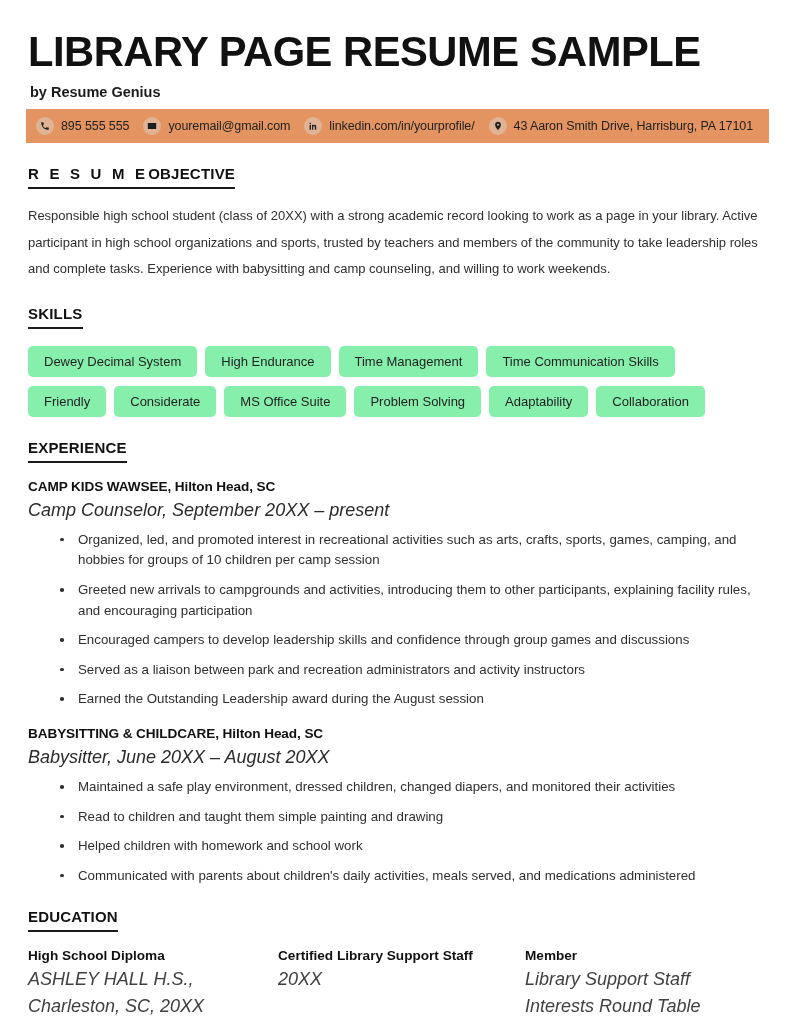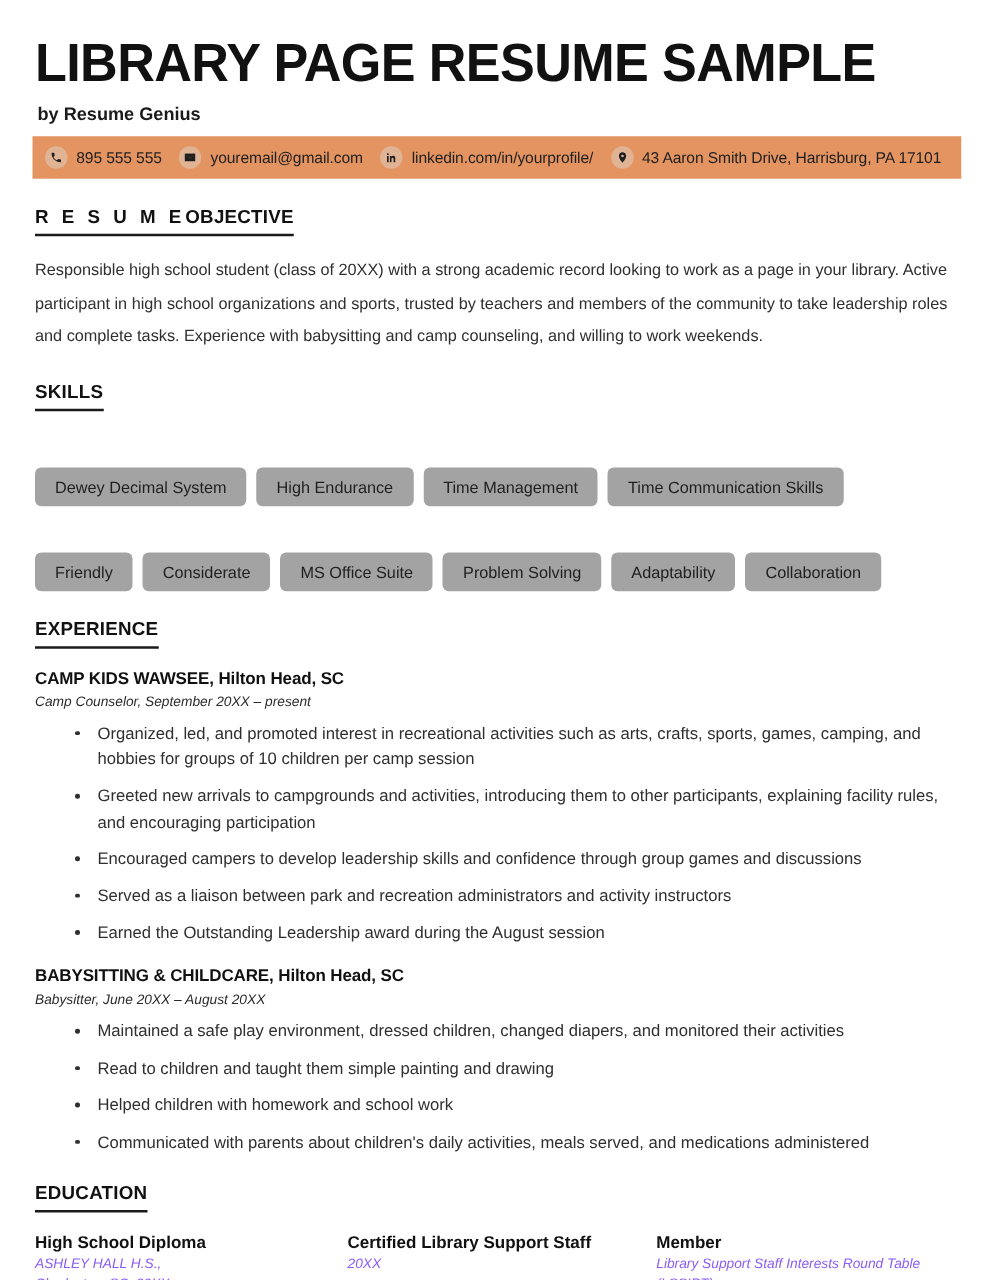--- a/index.html
+++ b/index.html
@@ -110,41 +110,40 @@
 
   
   .skills-rows { margin-top: 17px; }
   .skills-row {
     display: flex;
     flex-wrap: nowrap;
     gap: 8px;
     margin-bottom: 9px;
   }
   .skill-pill {
-    background: #a3a3a3;
+    background: #86efac;
     border-radius: 5px;
     padding: 9px 16px;
     font-size: 13px;
     color: #1f1f1f;
     white-space: nowrap;
     line-height: 1;
-    margin-top: 28px;
   }
 
   
   .job { margin-top: 16px; }
   .job-title {
     font-size: 13.6px;
     font-weight: 700;
     color: #111;
     margin: 0;
     letter-spacing: -0.1px;
   }
   .job-meta {
-    font-size: 11px;
+    font-size: 18px;
     font-style: italic;
     color: #2b2b2b;
     margin: 6px 0 0 0;
   }
   ul.bullets {
     margin: 9px 0 0 0;
     padding-left: 30px;
     list-style: none;
   }
   ul.bullets li {
@@ -179,23 +178,23 @@
   .edu-col.c1 { width: 250px; }
   .edu-col.c2 { width: 247px; }
   .edu-col.c3 { width: 238px; }
   .edu-deg {
     font-size: 13.6px;
     font-weight: 700;
     color: #111;
     margin: 0 0 3px 0;
   }
   .edu-sub {
-    font-size: 11px;
+    font-size: 18px;
     font-style: italic;
-    color: #8b5cf6;
+    color: #404040;
     line-height: 1.45;
     margin: 0;
   }
 </style>
 </head>
 <body>
 
 <div class="page">
 
   <div class="header">

